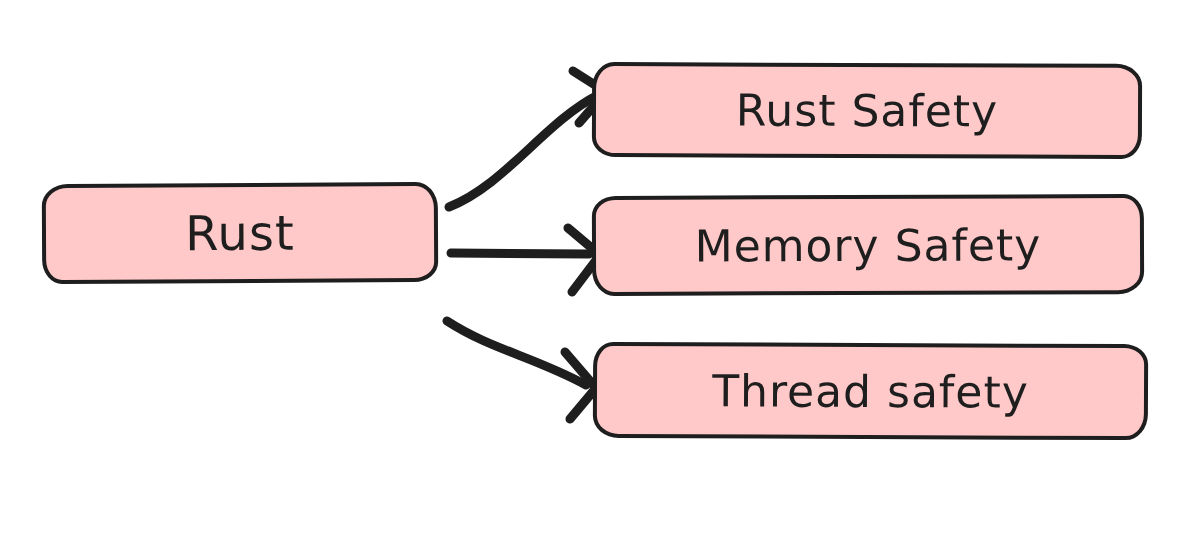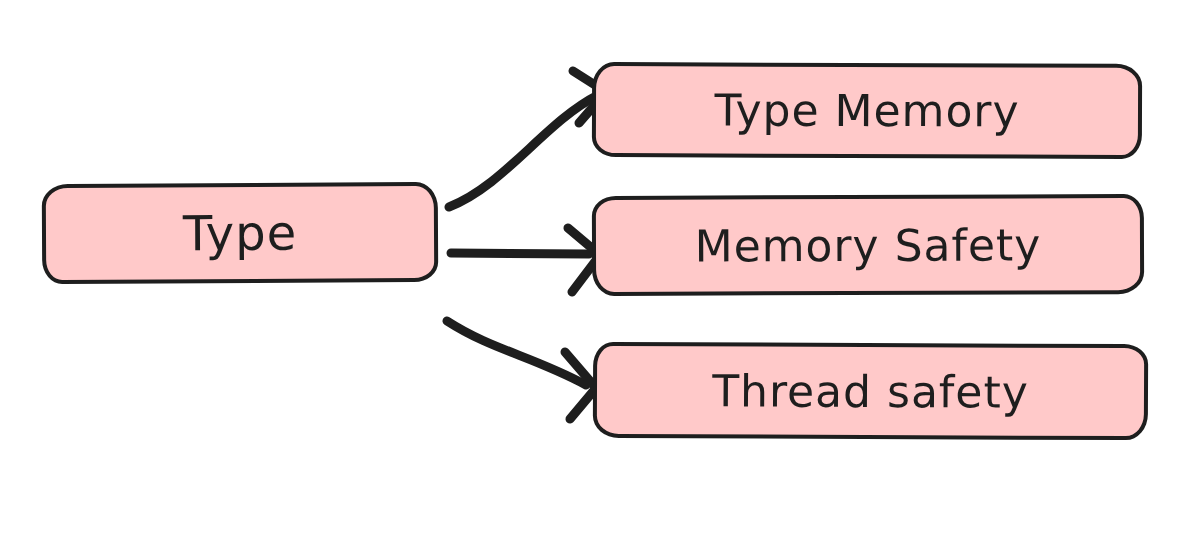--- a/index.html
+++ b/index.html
@@ -82,25 +82,25 @@
       <polyline points="568,228 600,255 572,292"></polyline>
     </g>
 
     <g>
       <path d="M 447 321 C 492 350, 532 356, 586 385"></path>
       <polyline points="565,352 596,388 570,419"></polyline>
     </g>
   </svg>
 
   <div class="node node-rust">
-    <span>Type</span>
+    <span>Rust</span>
   </div>
 
   <div class="node node-type-safety">
-    <span>Type Memory</span>
+    <span>Rust Safety</span>
   </div>
 
   <div class="node node-memory-safety">
     <span>Memory Safety</span>
   </div>
 
   <div class="node node-thread-safety">
     <span>Thread safety</span>
   </div>
 

